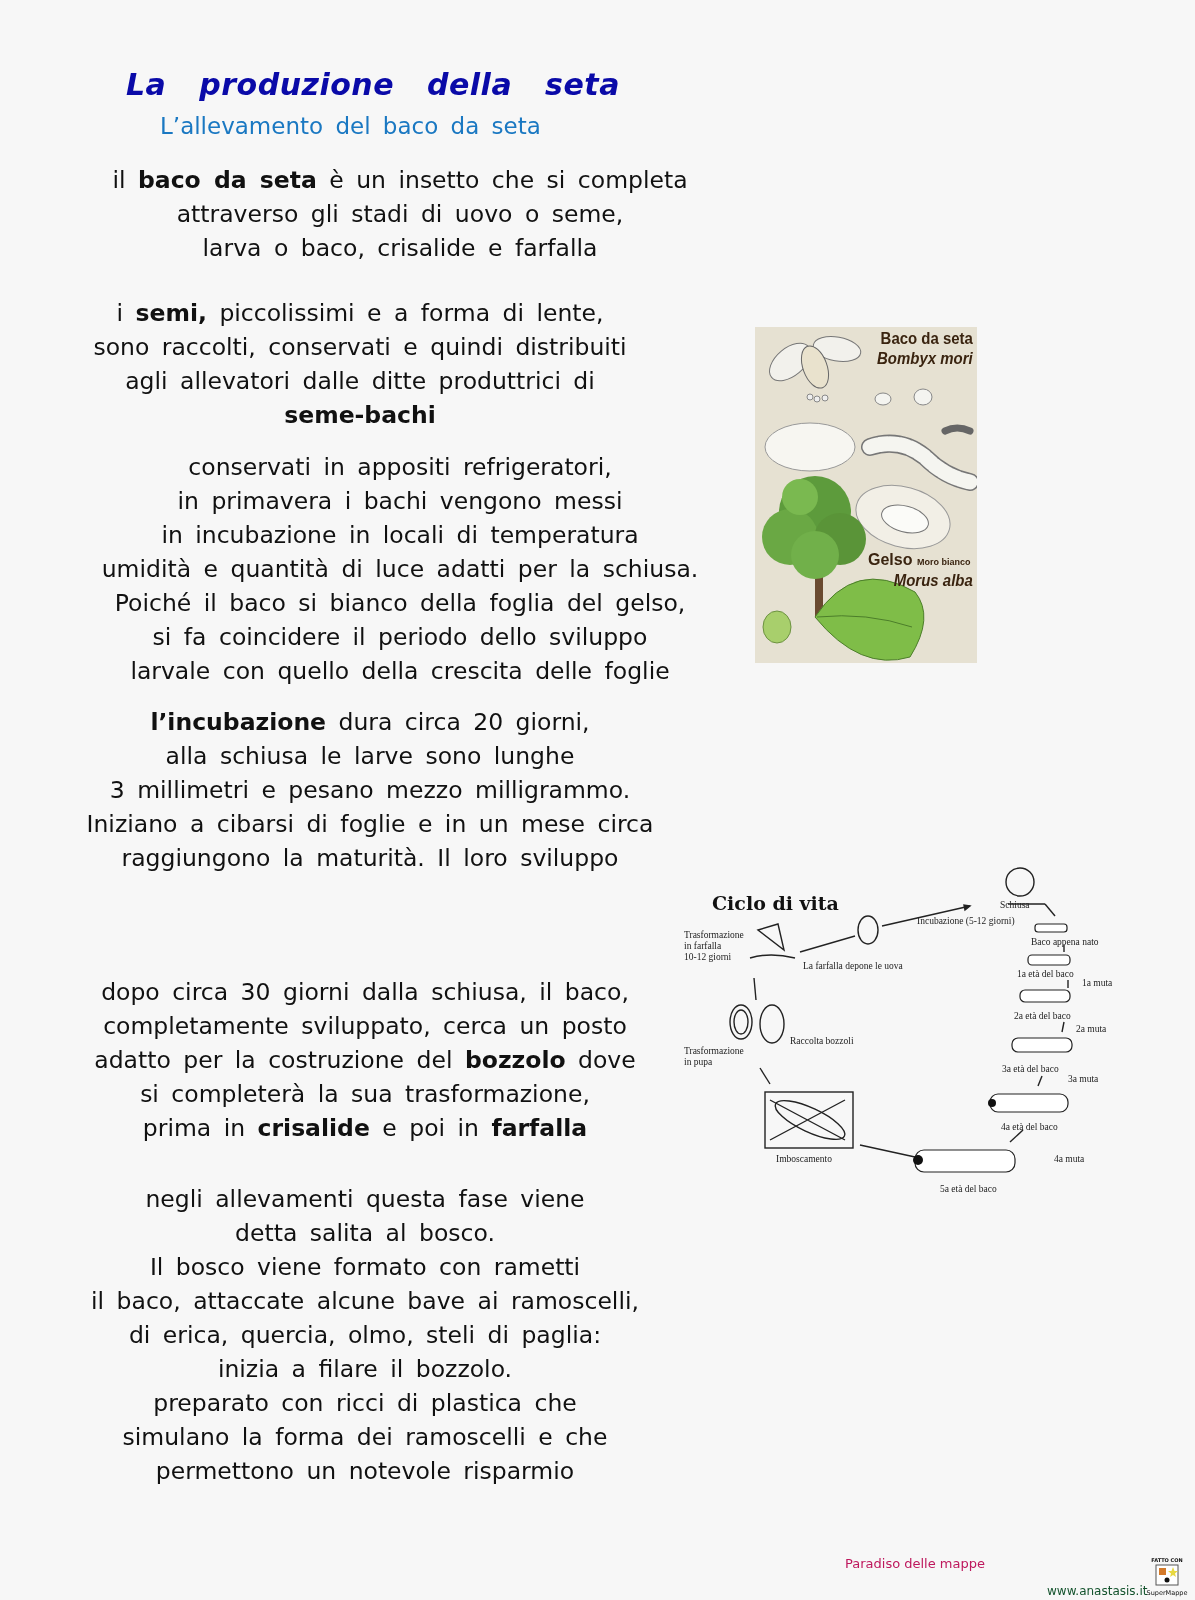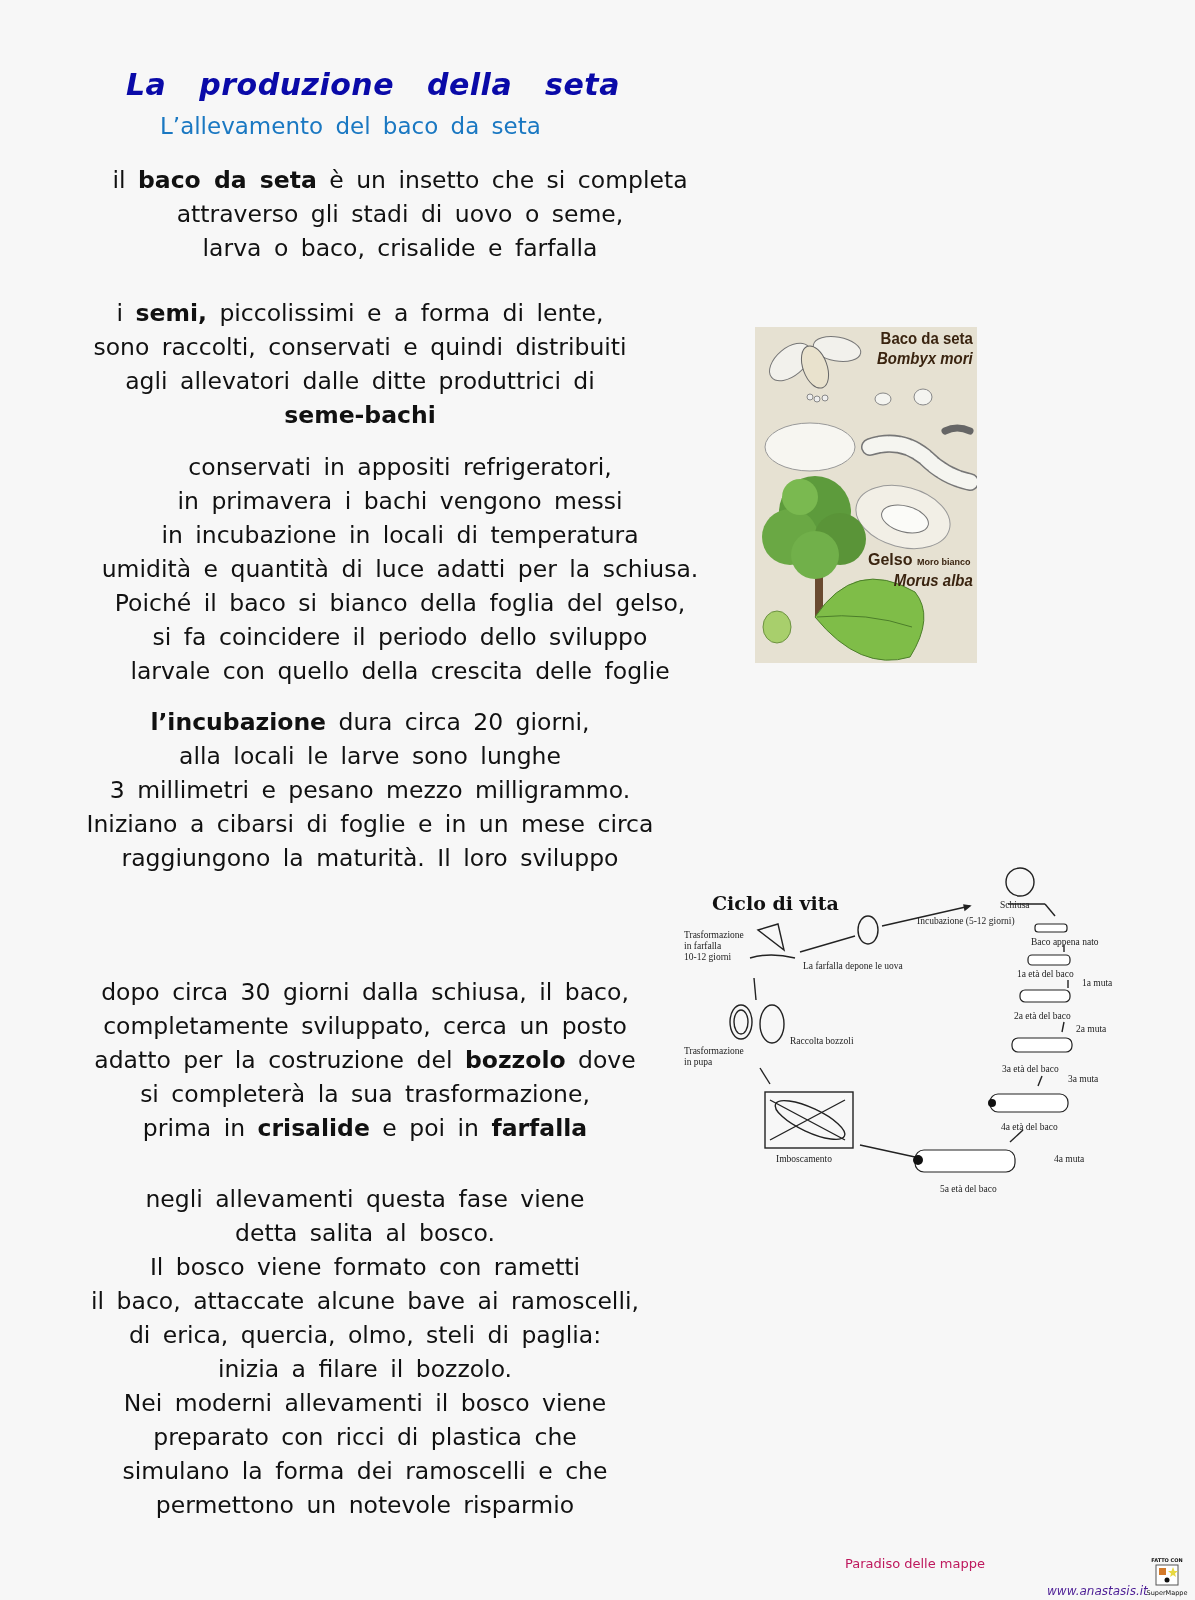--- a/index.html
+++ b/index.html
@@ -59,21 +59,21 @@
       position: absolute; font-family: "Liberation Serif", serif;
       font-size: 9.5px; color: #222; line-height: 11px; white-space: nowrap;
     }
 
     .footer-name {
       position: absolute; left: 845px; top: 1556px;
       font-size: 13px; color: #be185d;
     }
     .footer-url {
       position: absolute; left: 1047px; top: 1584px;
-      font-size: 12px; color: #4c1d95; font-style: italic;
+      font-size: 12px; color: #14532d;
     }
     .badge {
       position: absolute; left: 1144px; top: 1553px;
       width: 46px; height: 46px;
     }
   </style>
 </head>
 <body>
 
 <div class="title">La produzione della seta</div>
@@ -97,42 +97,41 @@
   <span class="line">in primavera i bachi vengono messi</span>
   <span class="line">in incubazione in locali di temperatura</span>
   <span class="line">umidità e quantità di luce adatti per la schiusa.</span>
   <span class="line">Poiché il baco si bianco della foglia del gelso,</span>
   <span class="line">si fa coincidere il periodo dello sviluppo</span>
   <span class="line">larvale con quello della crescita delle foglie</span>
 </div>
 
 <div class="para" style="top:705px; left:30px; width:680px;">
   <span class="line"><b>l’incubazione</b><span> dura circa 20 giorni,</span></span>
-  <span class="line">alla locali le larve sono lunghe</span>
+  <span class="line">alla schiusa le larve sono lunghe</span>
   <span class="line">3 millimetri e pesano mezzo milligrammo.</span>
   <span class="line">Iniziano a cibarsi di foglie e in un mese circa</span>
   <span class="line">raggiungono la maturità. Il loro sviluppo</span>
 </div>
 
 <div class="para" style="top:975px; left:30px; width:670px;">
   <span class="line">dopo circa 30 giorni dalla schiusa, il baco,</span>
   <span class="line">completamente sviluppato, cerca un posto</span>
   <span class="line"><span>adatto per la costruzione del </span><b>bozzolo</b><span> dove</span></span>
   <span class="line">si completerà la sua trasformazione,</span>
   <span class="line"><span>prima in </span><b>crisalide</b><span> e poi in </span><b>farfalla</b></span>
 </div>
 
 <div class="para" style="top:1182px; left:20px; width:690px;">
   <span class="line">negli allevamenti questa fase viene</span>
   <span class="line">detta salita al bosco.</span>
   <span class="line">Il bosco viene formato con rametti</span>
   <span class="line">il baco, attaccate alcune bave ai ramoscelli,</span>
   <span class="line">di erica, quercia, olmo, steli di paglia:</span>
   <span class="line">inizia a filare il bozzolo.</span>
-  <span class="line">Nei moderni allevamenti il bosco viene</span>
   <span class="line">preparato con ricci di plastica che</span>
   <span class="line">simulano la forma dei ramoscelli e che</span>
   <span class="line">permettono un notevole risparmio</span>
 </div>
 
 <div class="illus">
   <svg width="222" height="336" viewBox="0 0 222 336">
 
     <ellipse cx="35" cy="35" rx="24" ry="14" fill="#f2f1ec" stroke="#777" transform="rotate(-40 35 35)"></ellipse>
     <ellipse cx="82" cy="22" rx="24" ry="12" fill="#f2f1ec" stroke="#777" transform="rotate(10 82 22)"></ellipse>

